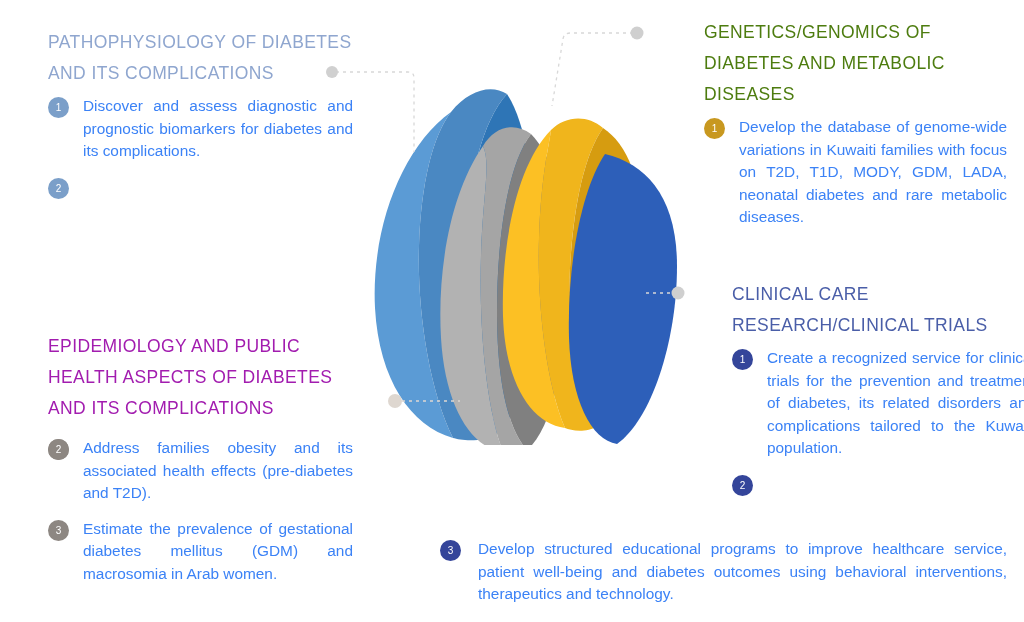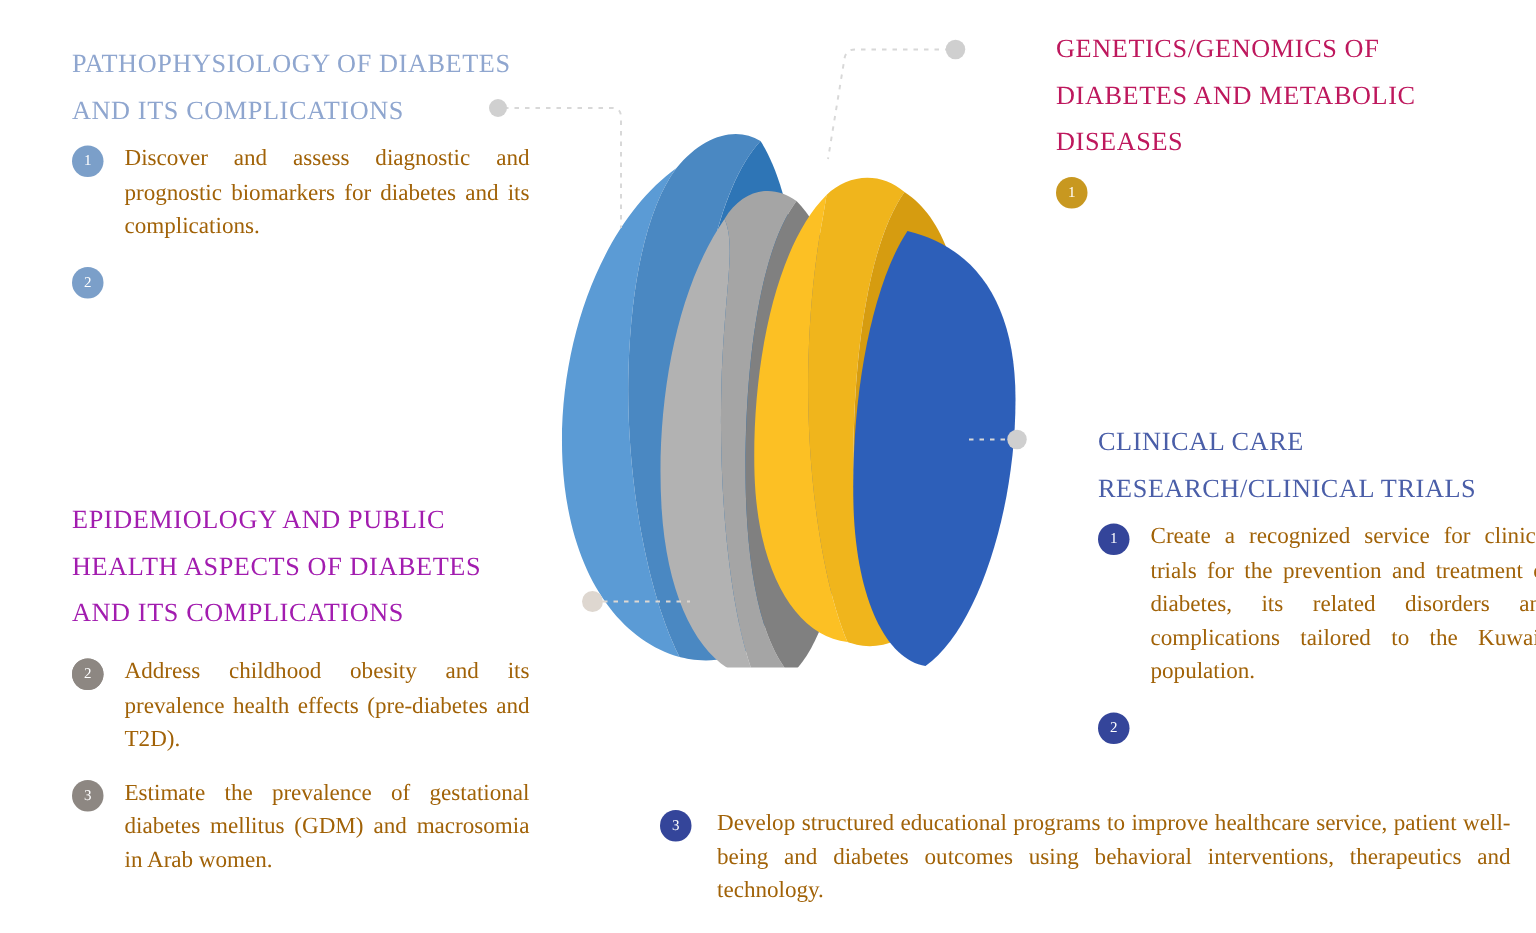--- a/index.html
+++ b/index.html
@@ -16,21 +16,20 @@
   }
   #stage {
     position: relative;
     width: 1024px;
     height: 622px;
   }
 
   
   .section {
     position: absolute;
-    font-family: Liberation Serif, serif;
   }
   .sec-heading {
     font-size: 17.5px;
     line-height: 31px;
     letter-spacing: 0.4px;
     font-weight: 400;
     margin: 0 0 6px 0;
     text-transform: uppercase;
   }
   .items {
@@ -56,36 +55,36 @@
     font-size: 10px;
     line-height: 21px;
     text-align: center;
     font-weight: 400;
     user-select: none;
   }
   .item-text {
     display: block;
     font-size: 15.4px;
     line-height: 22.5px;
-    color: #a16207;
+    color: #3b82f6;
     text-align: justify;
     text-justify: inter-word;
   }
 
   
   #sec-patho        { left: 48px;  top: 27px;  width: 305px; }
   #sec-patho .sec-heading { color: #8fa6cf; }
   #sec-patho .badge       { background: #7b9fc9; }
 
   #sec-epi          { left: 48px;  top: 331px; width: 305px; }
   #sec-epi .sec-heading   { color: #a21caf; }
   #sec-epi .badge         { background: #8d8782; }
 
   #sec-gen          { left: 704px; top: 17px;  width: 303px; }
-  #sec-gen .sec-heading   { color: #be185d; }
+  #sec-gen .sec-heading   { color: #4d7c0f; }
   #sec-gen .badge         { background: #c89820; }
 
   #sec-clin         { left: 704px; top: 279px; width: 303px; margin-left: 28px; }
   #sec-clin .sec-heading  { color: #4a5ea8; }
   #sec-clin .badge        { background: #34459a; }
 
   #sec-clin-extra   { left: 440px; top: 538px; width: 567px; }
   #sec-clin-extra .badge  { background: #34459a; }
   #sec-clin-extra .item   { padding-left: 38px; margin-bottom: 0; }
 
@@ -186,34 +185,35 @@
   </div>
 
   <div class="section" id="sec-epi">
     <h2 class="sec-heading">EPIDEMIOLOGY AND PUBLIC HEALTH ASPECTS OF DIABETES AND ITS COMPLICATIONS</h2>
     <ul class="items">
       <li class="item">
         <span class="badge">1</span>
       </li>
       <li class="item">
         <span class="badge">2</span>
-        <span class="item-text">Address childhood obesity and its prevalence health effects (pre-diabetes and T2D).</span>
+        <span class="item-text">Address families obesity and its associated health effects (pre-diabetes and T2D).</span>
       </li>
       <li class="item">
         <span class="badge">3</span>
         <span class="item-text">Estimate the prevalence of gestational diabetes mellitus (GDM) and macrosomia in Arab women.</span>
       </li>
     </ul>
   </div>
 
   <div class="section" id="sec-gen">
     <h2 class="sec-heading">GENETICS/GENOMICS OF DIABETES AND METABOLIC DISEASES</h2>
     <ul class="items">
       <li class="item">
         <span class="badge">1</span>
+        <span class="item-text">Develop the database of genome-wide variations in Kuwaiti families with focus on T2D, T1D, MODY, GDM, LADA, neonatal diabetes and rare metabolic diseases.</span>
       </li>
     </ul>
   </div>
 
   <div class="section" id="sec-clin">
     <h2 class="sec-heading">CLINICAL CARE RESEARCH/CLINICAL TRIALS</h2>
     <ul class="items">
       <li class="item">
         <span class="badge">1</span>
         <span class="item-text">Create a recognized service for clinical trials for the prevention and treatment of diabetes, its related disorders and complications tailored to the Kuwaiti population.</span>

